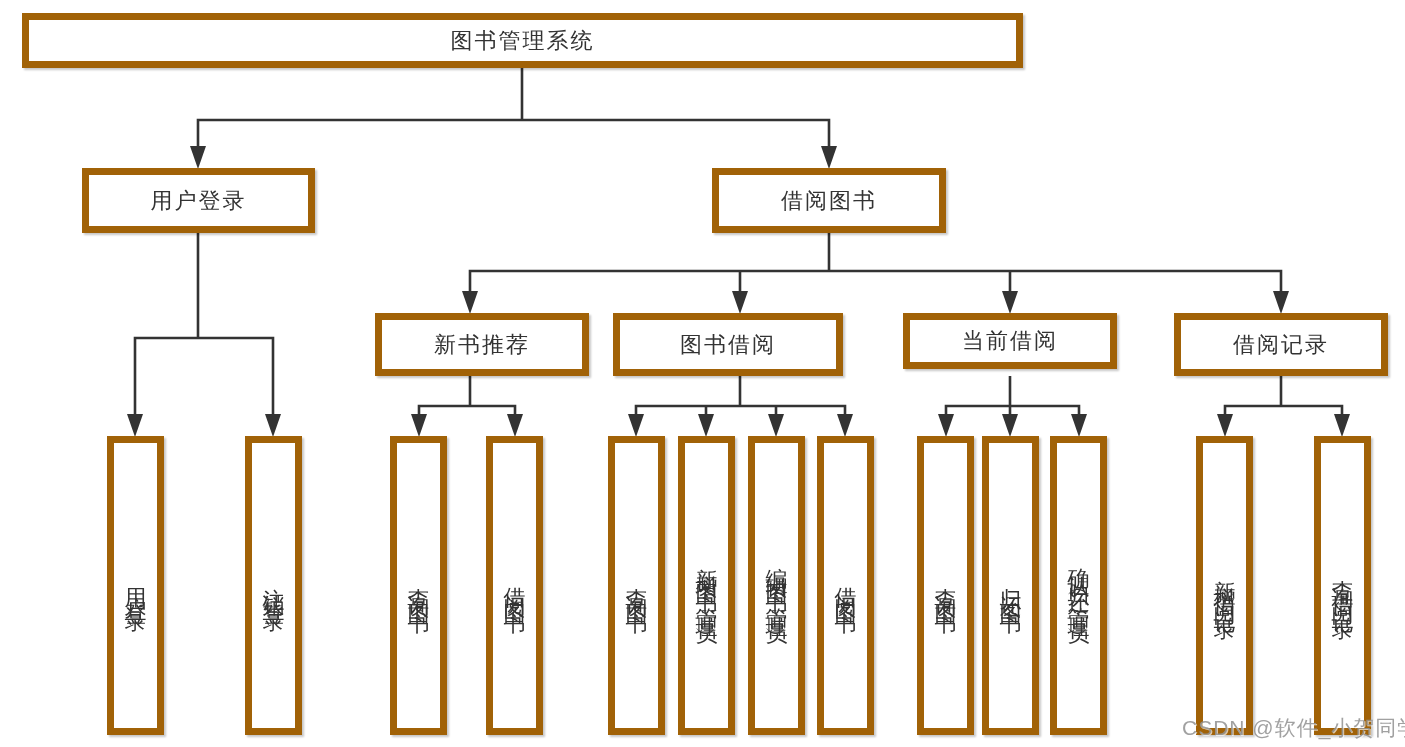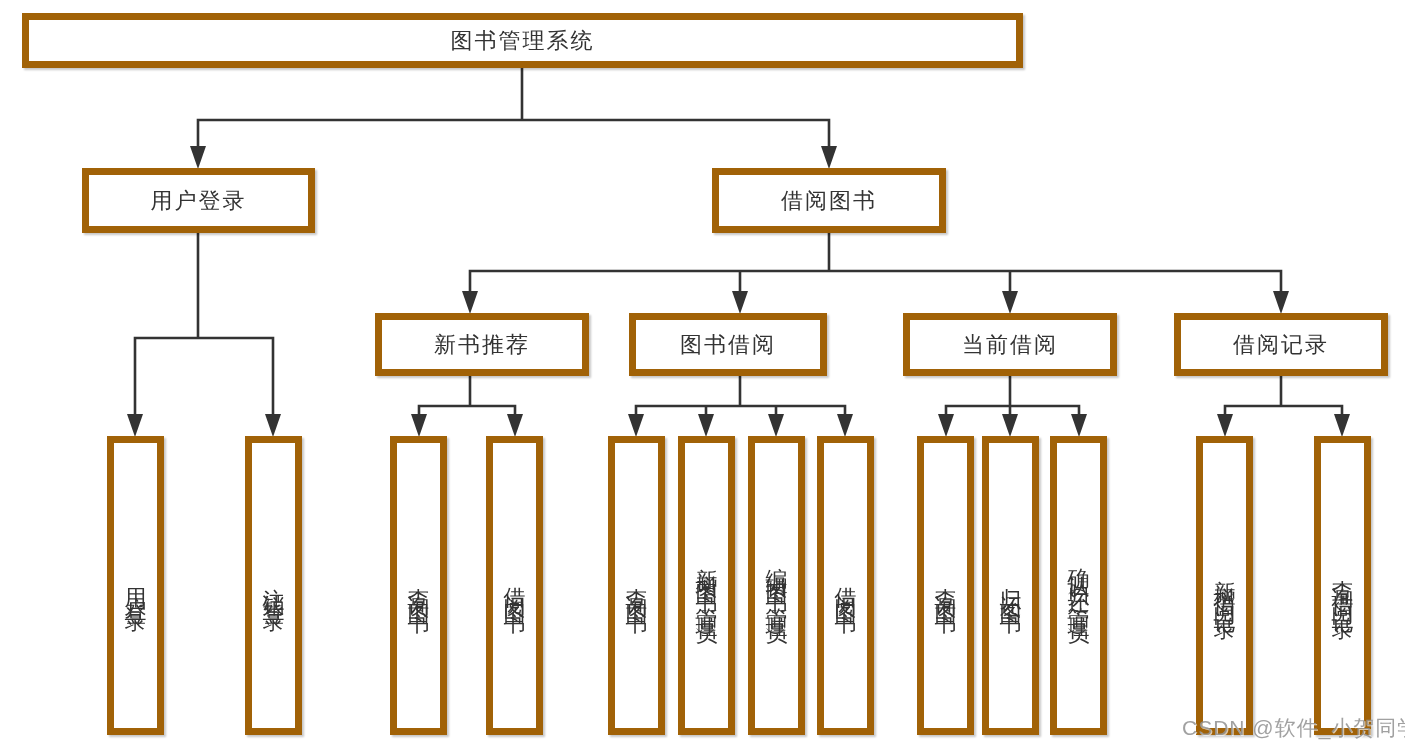--- a/index.html
+++ b/index.html
@@ -109,24 +109,24 @@
   <div class="node" style="left:82px; top:168px; width:233px; height:65px;">
     <span class="lbl">用户登录</span>
   </div>
   <div class="node" style="left:712px; top:168px; width:234px; height:65px;">
     <span class="lbl">借阅图书</span>
   </div>
 
   <div class="node" style="left:375px; top:313px; width:214px; height:63px;">
     <span class="lbl">新书推荐</span>
   </div>
-  <div class="node" style="left:629px; top:313px; width:198px; height:63px;">
+  <div class="node" style="left:613px; top:313px; width:230px; height:63px;">
     <span class="lbl">图书借阅</span>
   </div>
-  <div class="node" style="left:903px; top:313px; width:214px; height:63px;">
+  <div class="node" style="left:903px; top:313px; width:214px; height:56px;">
     <span class="lbl">当前借阅</span>
   </div>
   <div class="node" style="left:1174px; top:313px; width:214px; height:63px;">
     <span class="lbl">借阅记录</span>
   </div>
 
   <div class="node leaf" style="left:107px; top:436px; width:57px; height:299px;">
     <span class="lbl">用户登录</span>
   </div>
   <div class="node leaf" style="left:245px; top:436px; width:57px; height:299px;">

